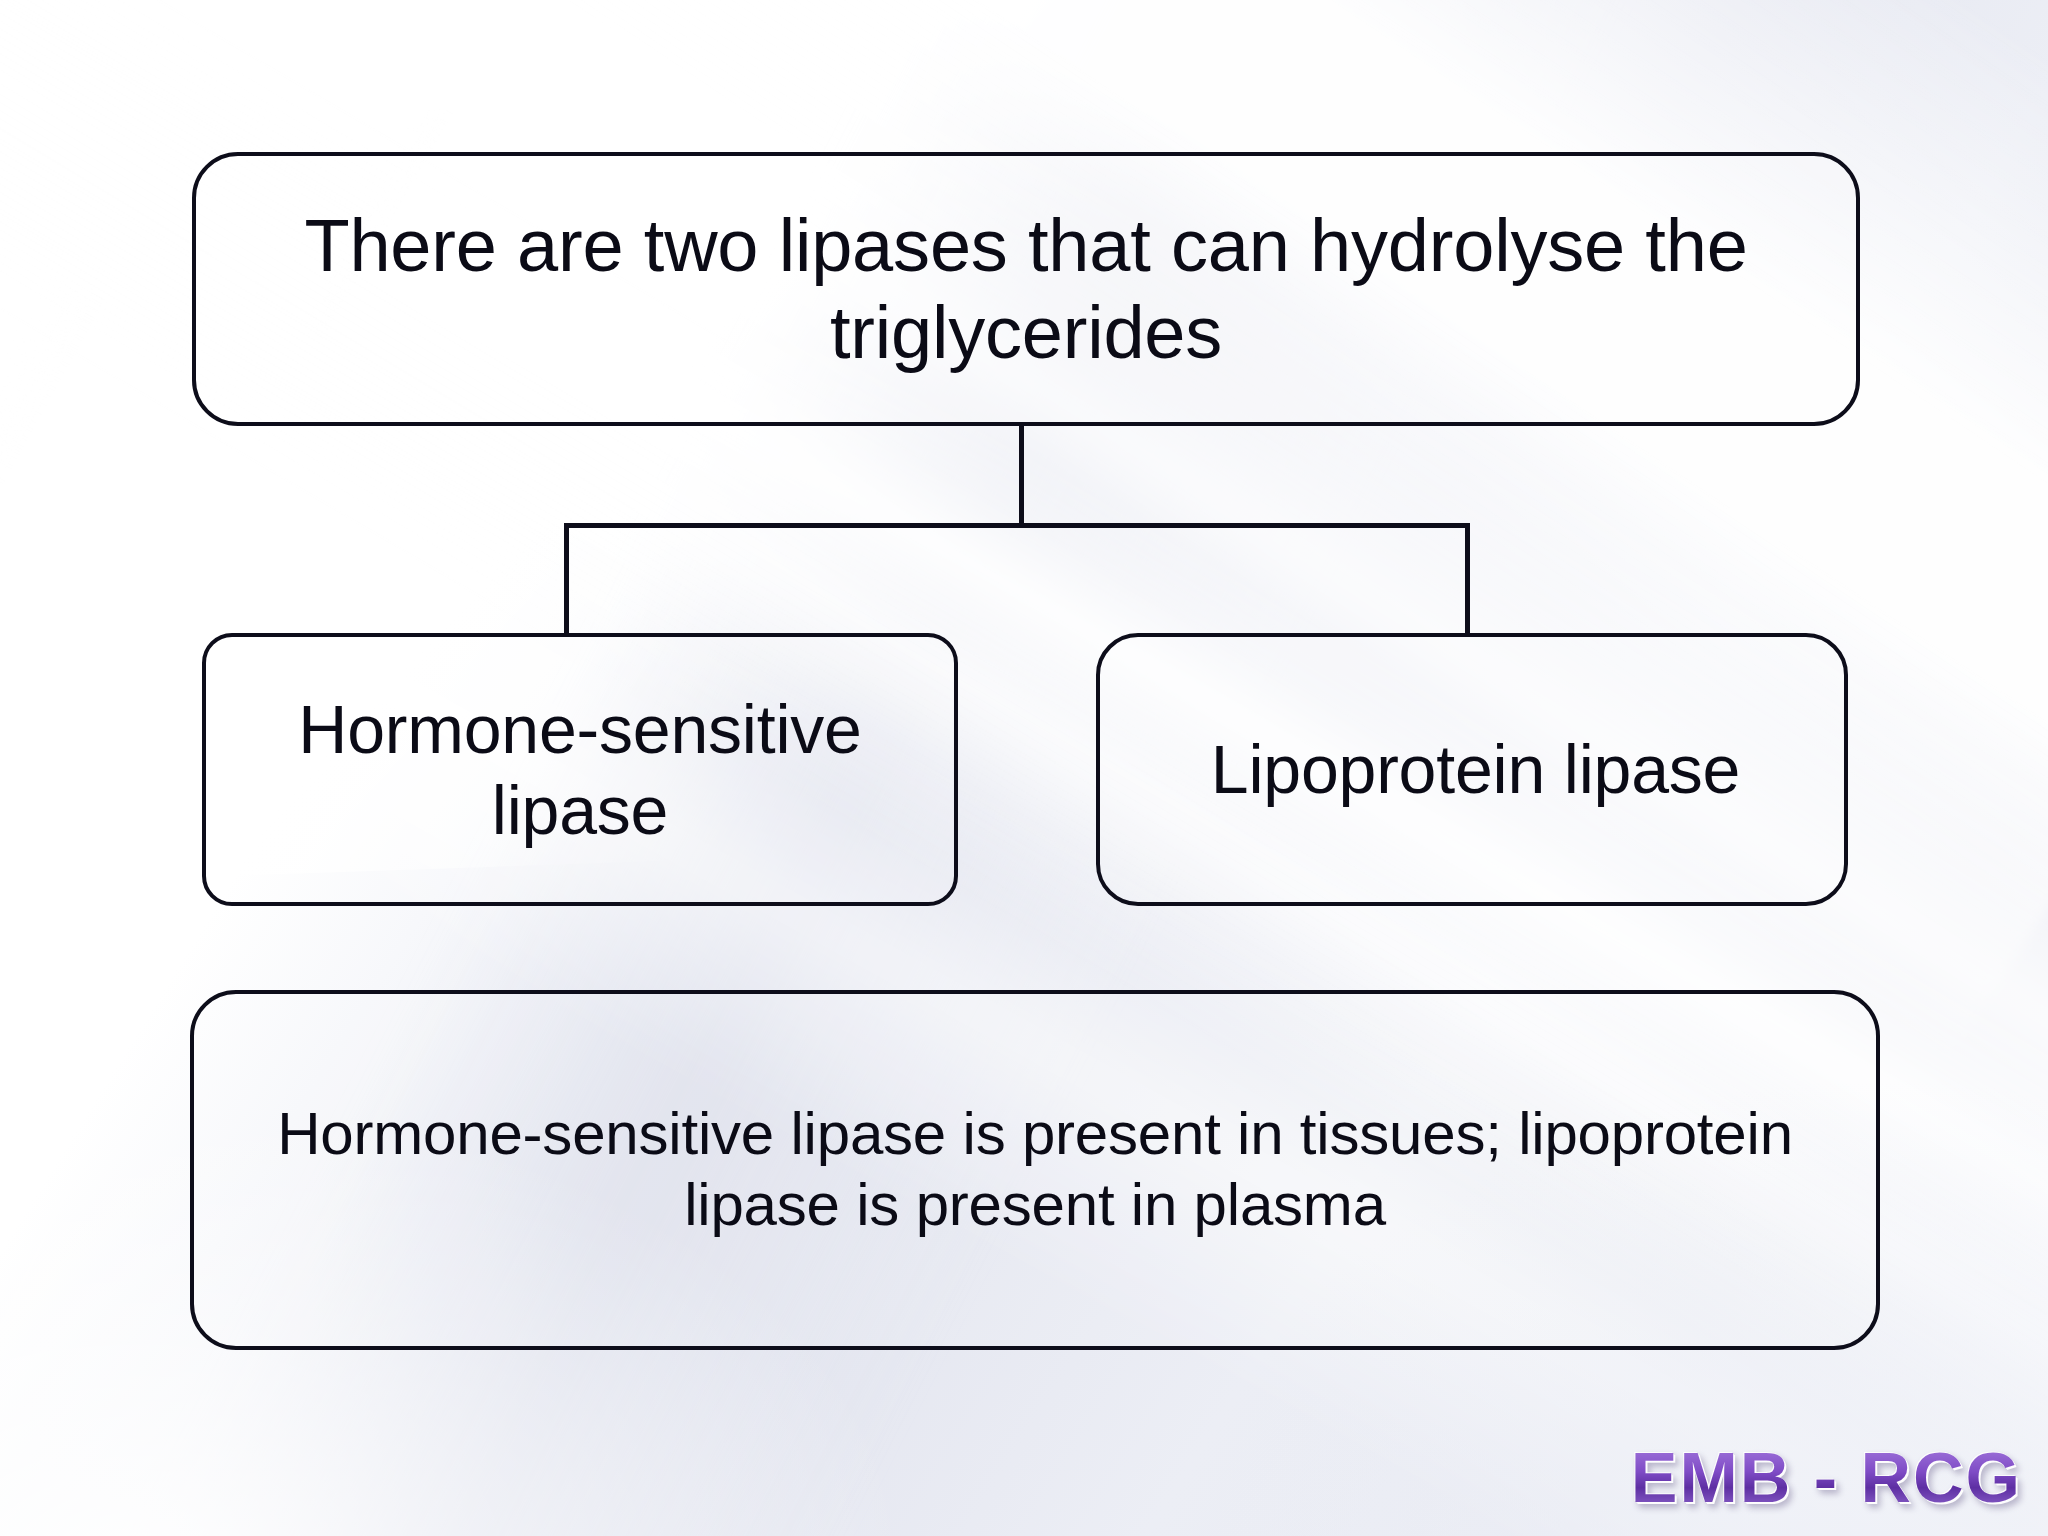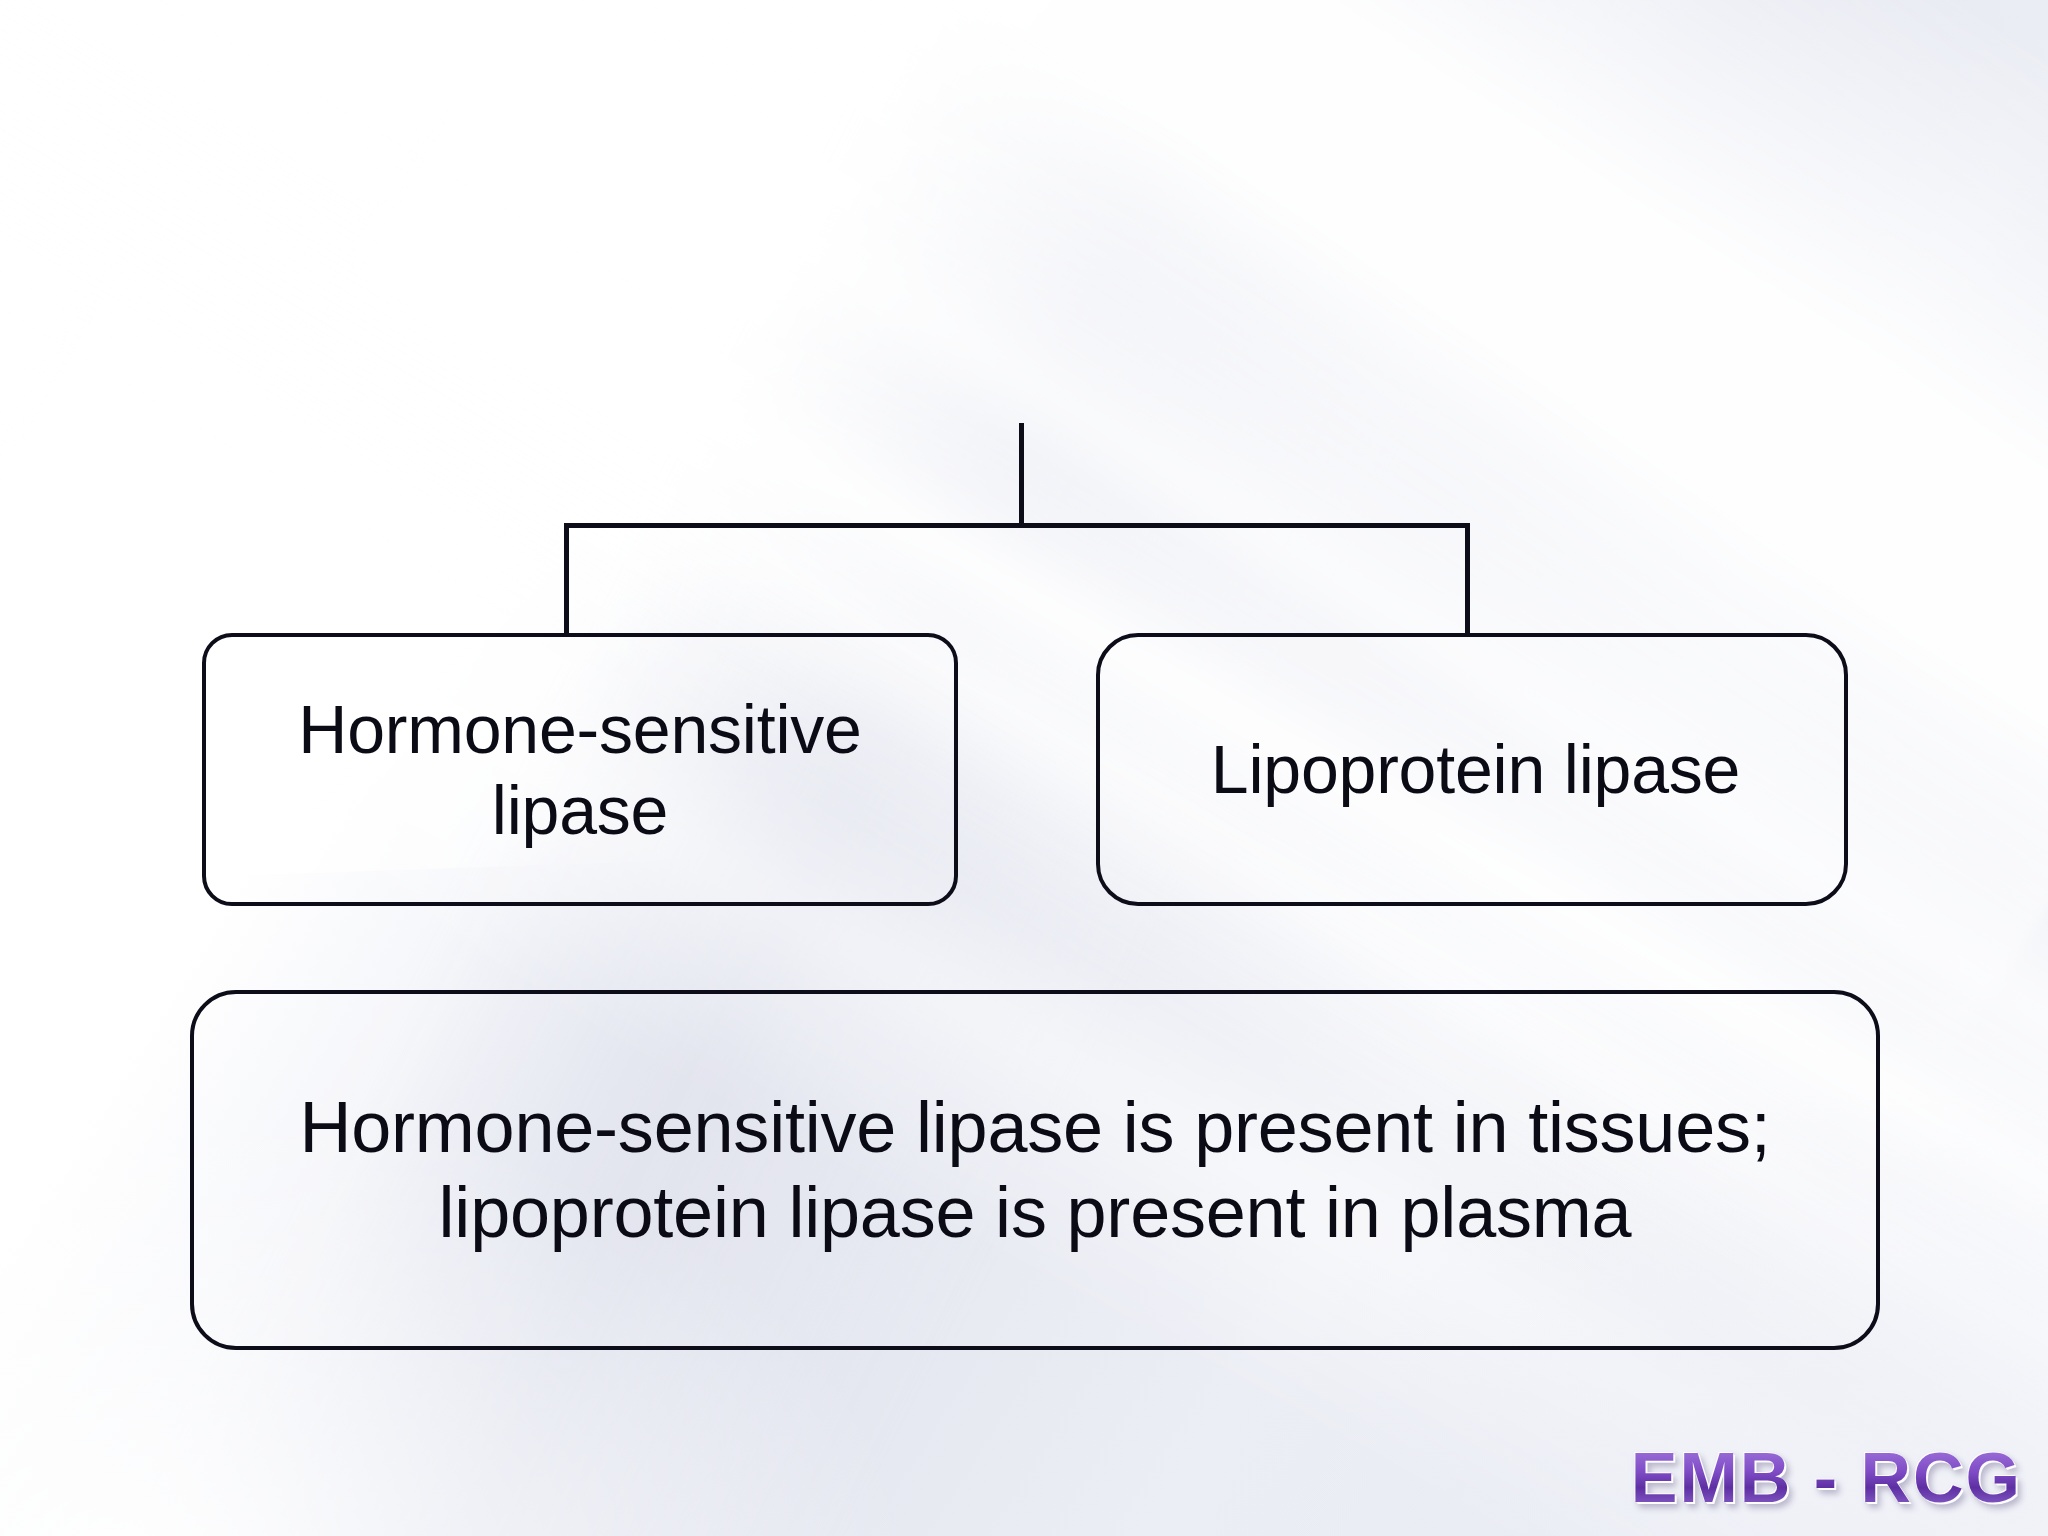--- a/index.html
+++ b/index.html
@@ -192,21 +192,21 @@
   }
   #node-lpl .node-text { font-size: 68px; }
 
   #node-note {
     left: 190px;
     top: 990px;
     width: 1690px;
     height: 360px;
     border-radius: 46px;
   }
-  #node-note .node-text { font-size: 72px; }
+  #node-note .node-text { font-size: 60px; }
 
   
   .conn {
     position: absolute;
     background: #0d0d1a;
   }
   #conn-stem {
     left: 1019px;
     top: 423px;
     width: 5px;
@@ -270,20 +270,23 @@
   <div class="bg-lowerleft-glow"></div>
   <div class="bg-lowerright-soft"></div>
 
   <div class="diagram-layer">
 
     <div class="conn" id="conn-stem"></div>
     <div class="conn" id="conn-bar"></div>
     <div class="conn" id="conn-drop-left"></div>
     <div class="conn" id="conn-drop-right"></div>
 
+    <div class="node" id="node-root">
+      <span class="node-text">There are two lipases that can hydrolyse the triglycerides</span>
+    </div>
 
     <div class="node" id="node-hsl">
       <span class="node-text">Hormone-sensitive lipase</span>
     </div>
 
     <div class="node" id="node-lpl">
       <span class="node-text">Lipoprotein lipase</span>
     </div>
 
     <div class="node" id="node-note">

